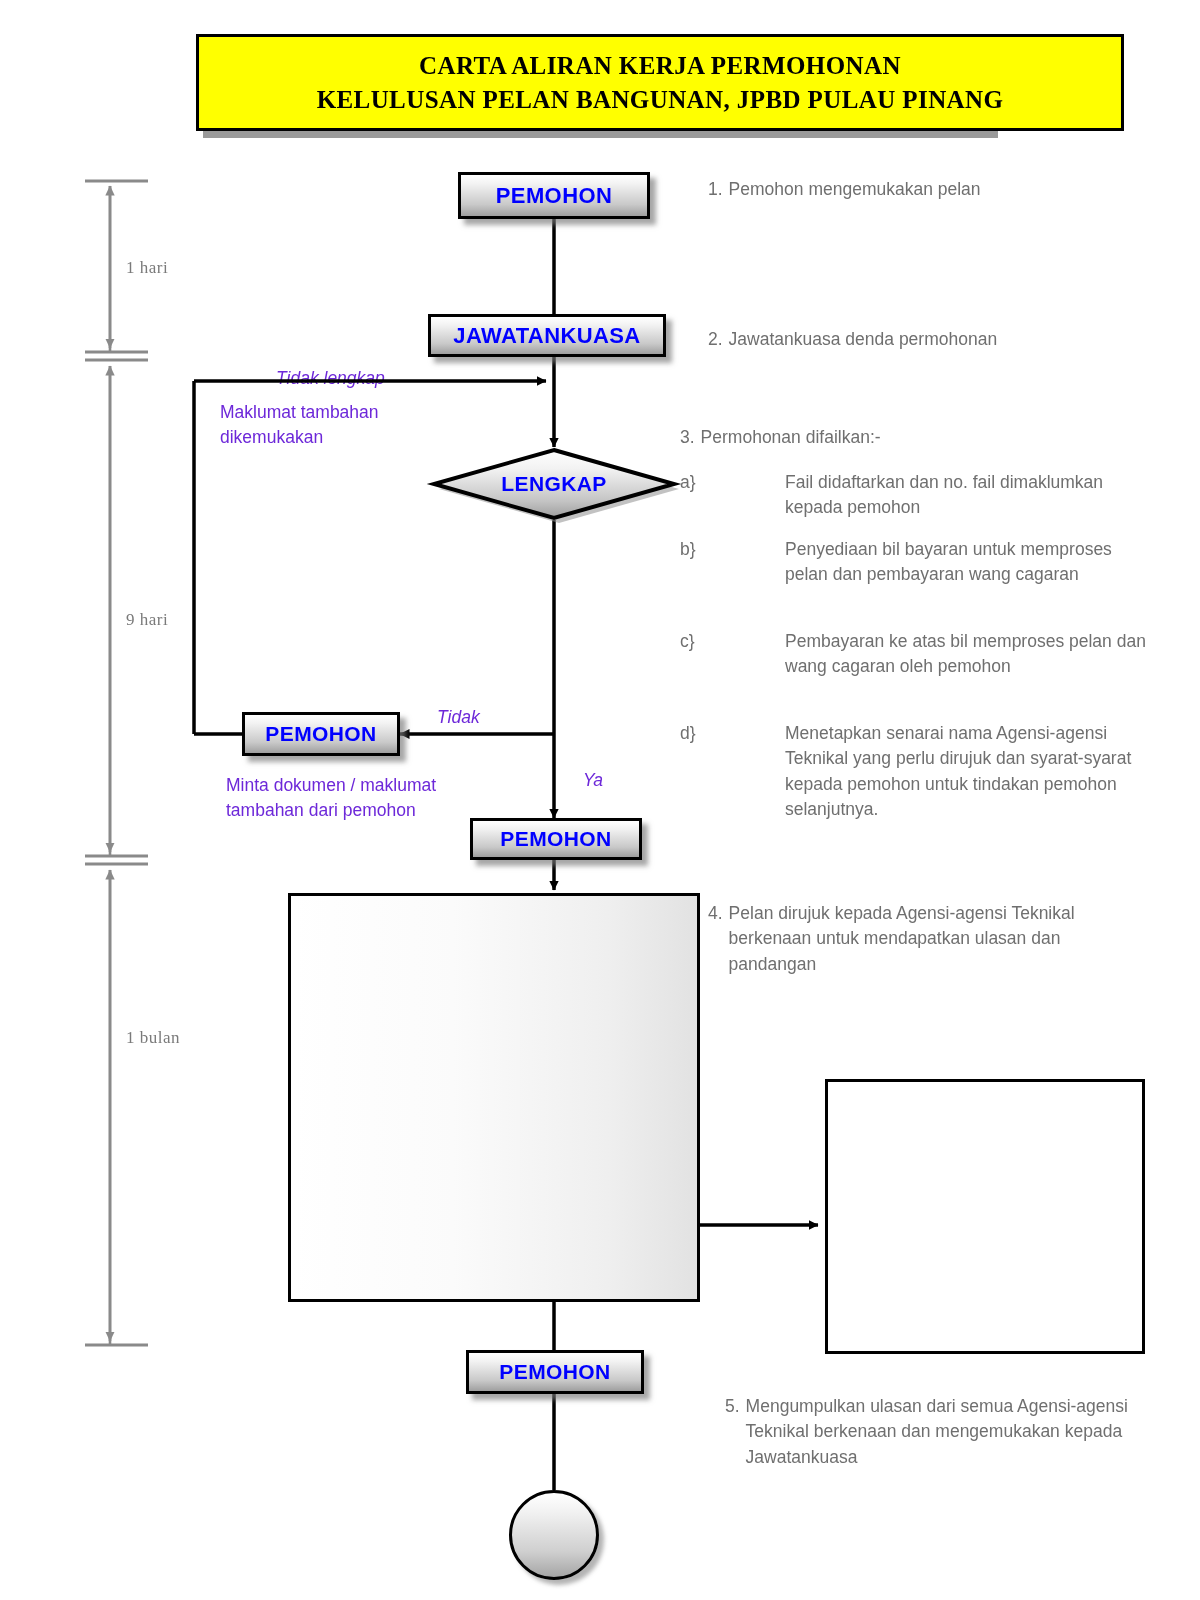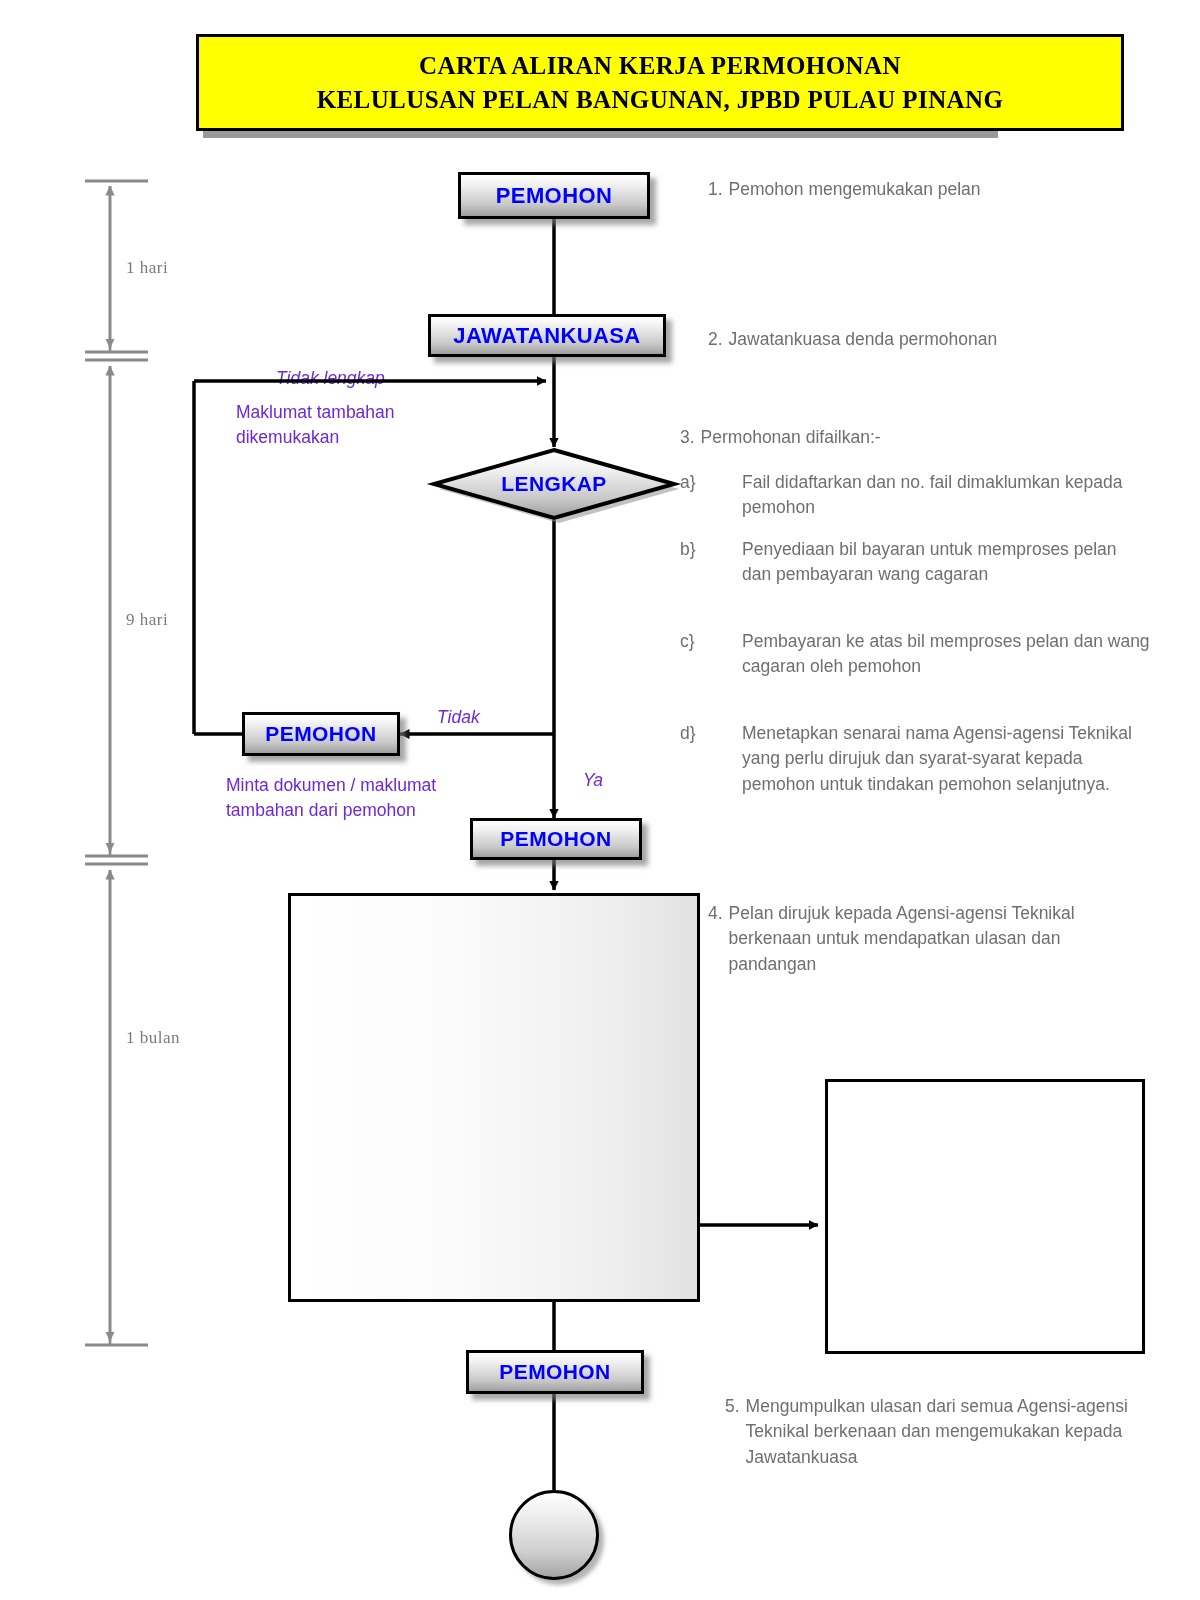--- a/index.html
+++ b/index.html
@@ -74,21 +74,21 @@
        font-family:"Liberation Serif", serif;letter-spacing:.5px;}
 
   
   .step{position:absolute;color:#6f6f6f;font-size:17.5px;line-height:1.45;
         font-family:"Liberation Sans", sans-serif;display:flex;}
   .step .num{flex:0 0 auto;margin-right:6px;}
   .step .body{flex:1 1 auto;}
   .subitem{position:absolute;color:#6f6f6f;font-size:17.5px;line-height:1.45;
         font-family:"Liberation Sans", sans-serif;display:flex;}
   .subitem .lbl{flex:0 0 62px;}
-  .subitem .body{flex:1 1 auto;}
+  .subitem .body{flex:1 1 auto;margin-left:43px;}
 
   
   .rujuk-title{position:absolute;color:#0000ff;font-weight:bold;font-size:21px;
      text-decoration:underline;font-family:"Liberation Sans", sans-serif;letter-spacing:.2px;}
   .rujuk-row{position:absolute;color:#0000ff;font-size:21px;display:flex;
      font-family:"Liberation Sans", sans-serif;}
   .rujuk-row .rn{flex:0 0 78px;}
   .rujuk-row .rv{flex:1 1 auto;}
 
   
@@ -191,21 +191,21 @@
   <div class="node" style="left:466px;top:1350px;width:178px;height:44px;font-size:21px;">
     <span>PEMOHON</span>
   </div>
 
   <div class="circle" style="left:509px;top:1490px;width:90px;height:90px;"></div>
 
   <div class="txt ital" style="left:276px;top:366px;">Tidak lengkap</div>
   <div class="txt ital" style="left:437px;top:705px;">Tidak</div>
   <div class="txt ital" style="left:583px;top:768px;text-align:center;">Ya</div>
 
-  <div class="txt" style="left:236px;top:400px;width:300px;">Maklumat tambahan
+  <div class="txt" style="left:220px;top:400px;width:300px;">Maklumat tambahan
 dikemukakan</div>
   <div class="txt" style="left:226px;top:773px;width:330px;">Minta dokumen / maklumat
 tambahan dari pemohon</div>
 
   <div class="step" style="left:708px;top:177px;width:430px;">
     <span class="num">1.</span>
     <span class="body">Pemohon mengemukakan pelan</span>
   </div>
 
   <div class="step" style="left:708px;top:327px;width:440px;">

